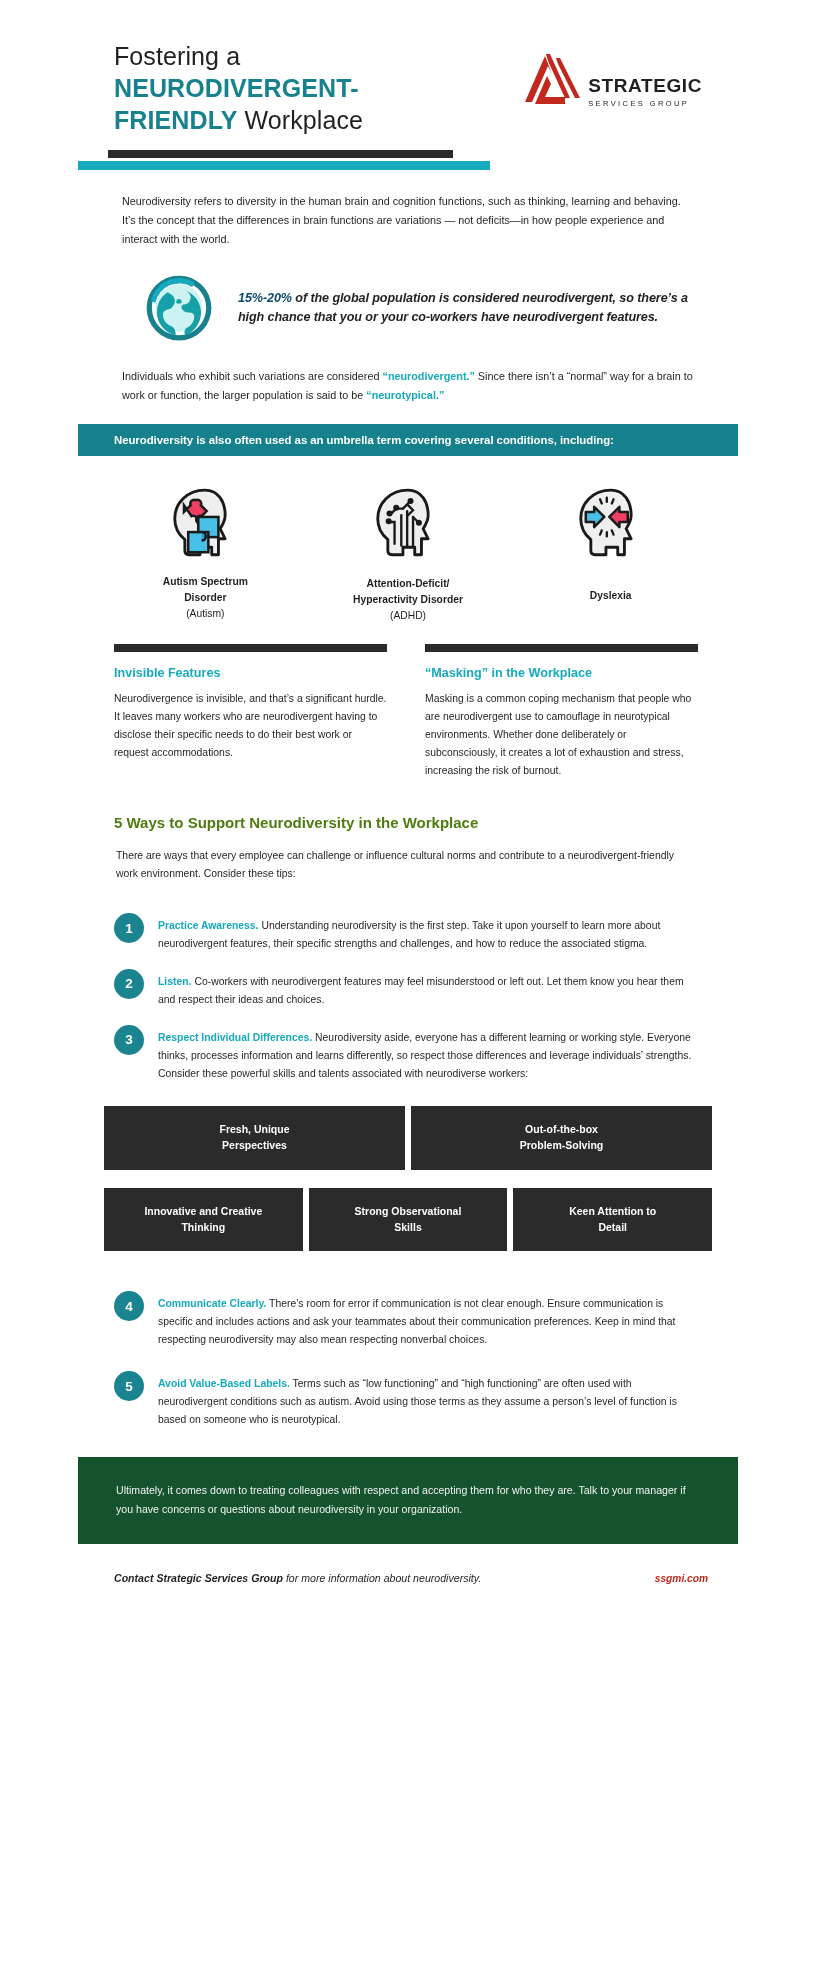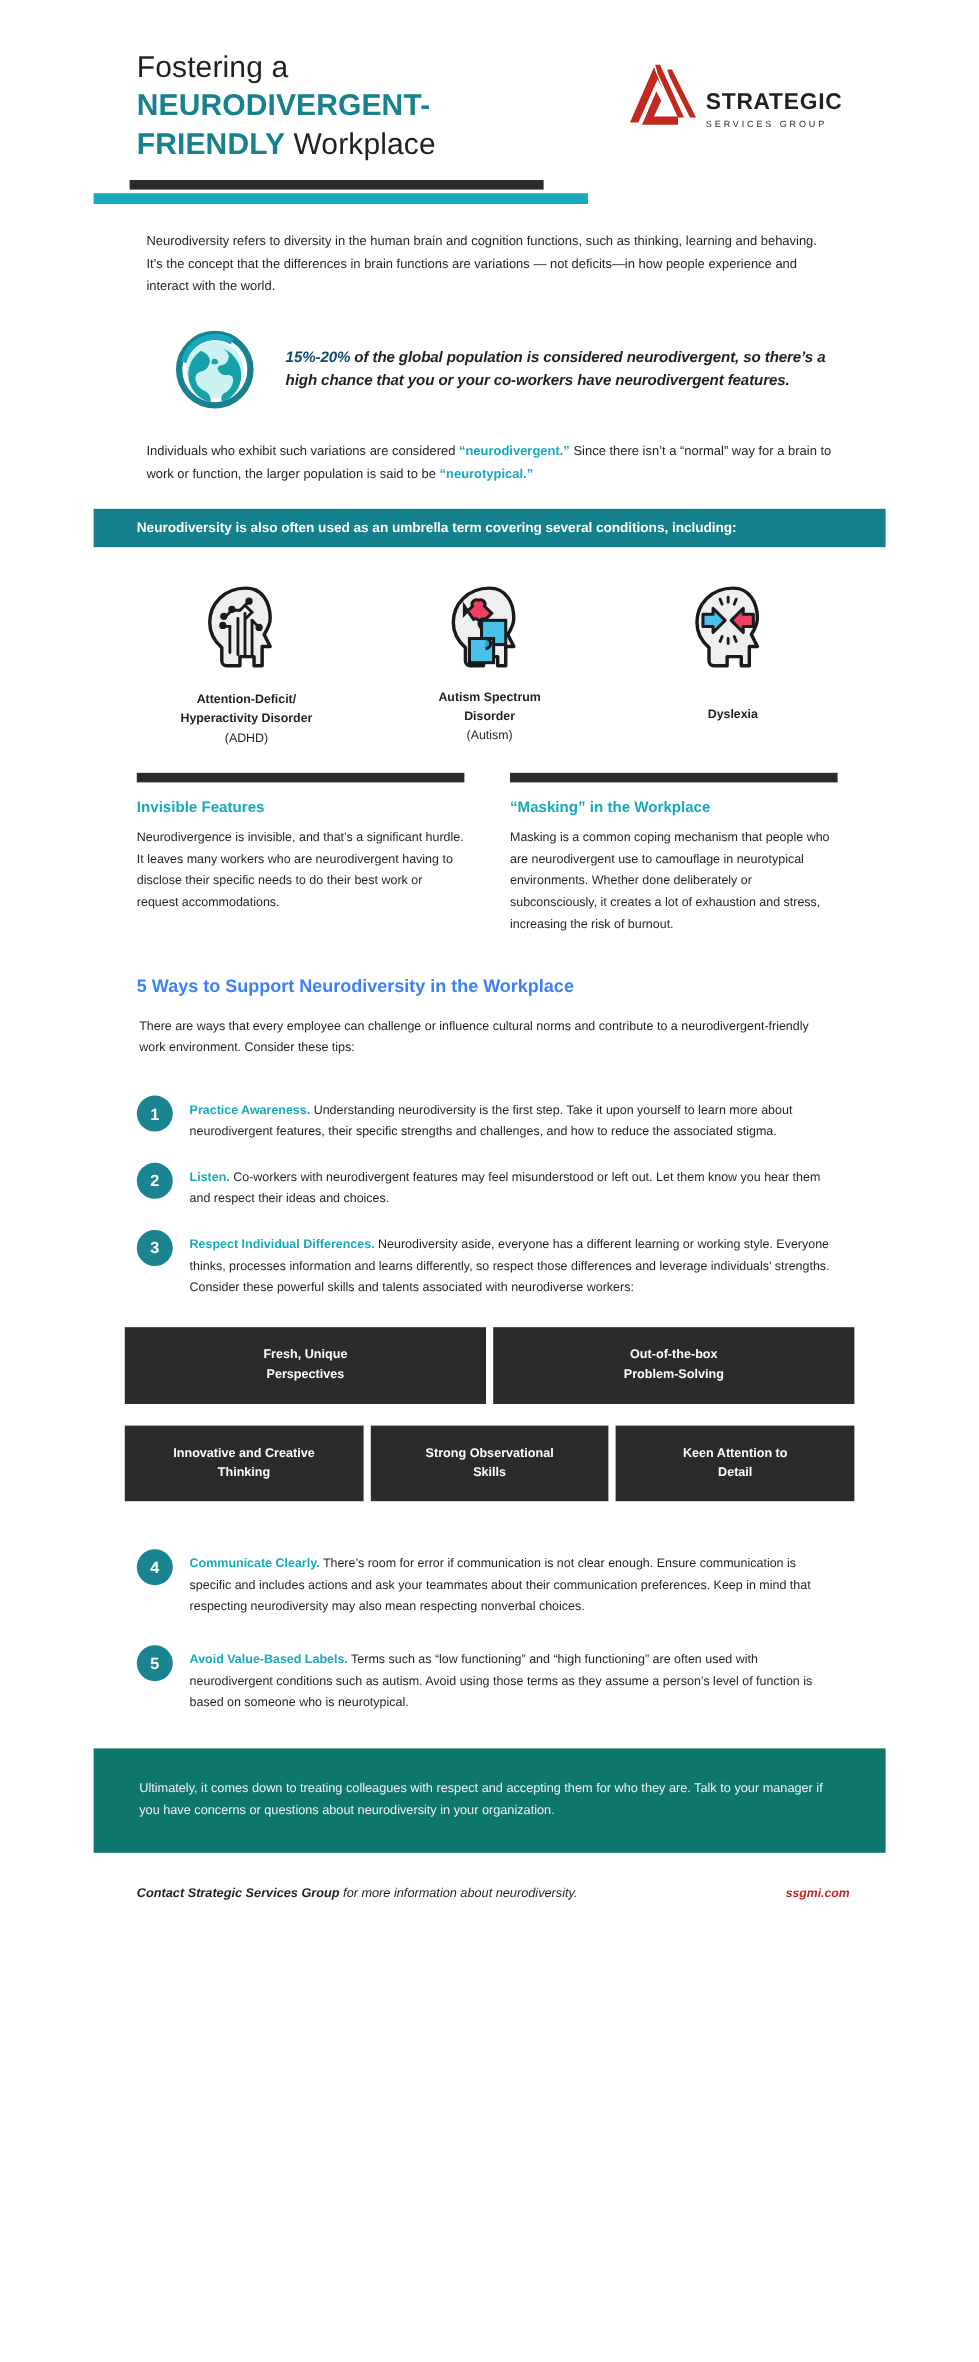--- a/index.html
+++ b/index.html
@@ -69,40 +69,40 @@
   .cond-3 .cond-label { margin-top: 24px; }
 
   
   .twocol { display: flex; gap: 38px; padding: 20px 40px 0 36px; }
   .col { flex: 1; }
   .col-bar { height: 8px; background: #2b2b2b; width: 100%; }
   .col-head { margin-top: 14px; font-size: 12.6px; font-weight: 700; color: #17a9bd; }
   .col-body { margin-top: 10px; font-size: 10.4px; color: #231f20; line-height: 1.72; }
 
   
-  .ways-title { padding: 34px 44px 0 36px; font-size: 15px; font-weight: 700; color: #3b82f6; }
+  .ways-title { padding: 34px 44px 0 36px; font-size: 15px; font-weight: 700; color: #4d7c0f; }
   .ways-intro { padding: 16px 52px 0 38px; font-size: 10.4px; color:#231f20; line-height: 1.75; }
 
   .tips { padding: 14px 40px 0 36px; }
   .tip { display: flex; margin-top: 16px; }
   .tip-num { flex: 0 0 30px; width: 30px; height: 30px; border-radius: 50%;
              background: #1a8591; color: #fff; display:flex; align-items:center;
              justify-content:center; font-size: 13.5px; font-weight: 700; margin-right: 14px; }
   .tip-body { flex: 1; font-size: 10.4px; color:#231f20; line-height: 1.72; padding-top: 4px; }
   .tip-lead { color: #17a9bd; font-weight: 700; }
 
   
   .skills { padding: 24px 26px 0 26px; }
   .skill-row { display: flex; gap: 6px; margin-bottom: 18px; }
   .skill-box { flex: 1; background: #2b2b2b; color: #fff; text-align: center;
                padding: 16px 8px; font-size: 10.5px; font-weight: 700; line-height: 1.5;
                min-height: 54px; display:flex; align-items:center; justify-content:center; }
 
   
-  .dark-band { margin-top: 28px; background: #0f766e; padding: 24px 46px 26px 38px; }
+  .dark-band { margin-top: 28px; background: #14532d; padding: 24px 46px 26px 38px; }
   .dark-text { color: #f2f2f2; font-size: 10.6px; line-height: 1.78; }
 
   .contact { display:flex; align-items: baseline; justify-content: space-between;
              padding: 28px 30px 0 36px; font-style: italic; }
   .contact-text { font-size: 10.6px; color: #231f20; }
   .contact-text b { font-weight: 700; }
   .contact-url { font-size: 10.2px; font-weight: 700; color: #c1281e; }
 </style>
 </head>
 <body>
@@ -151,20 +151,35 @@
     <div class="stat-text"><span class="stat-pct">15%-20%</span><span> of the global population is considered neurodivergent, so there’s a high chance that you or your co-workers have neurodivergent features.</span></div>
   </div>
 
   <div class="after-stat body-text"><span>Individuals who exhibit such variations are considered </span><span class="tealword">“neurodivergent.”</span><span> Since there isn’t a “normal” way for a brain to work  or function, the larger population  is said to be </span><span class="tealword">“neurotypical.”</span></div>
 
   <div class="banner">
     <div class="banner-text">Neurodiversity is also often used as an umbrella term covering several conditions, including:</div>
   </div>
 
   <div class="conditions">
+
+    <div class="cond cond-2">
+      <svg class="cond-icon" viewBox="0 0 100 100">
+        <path d="M50 12 C28 12 14 28 14 46 C14 58 20 66 26 71 L26 84 C26 87 28 89 31 89 L44 89 L44 80 L58 80 L58 89 L66 89 L66 70 L74 70 L68 58 C72 52 74 48 74 42 C74 26 66 12 50 12 Z" fill="#efefef" stroke="#1a1a1a" stroke-width="3.4" stroke-linejoin="round"></path>
+        <path d="M25 38 L33 30 a4.5 4.5 0 0 1 6 -6 a4.5 4.5 0 0 1 6 6 l7 7 l-6 6 a4.5 4.5 0 0 0 -6 6 a4.5 4.5 0 0 0 -6 -6 l-9 -13z" fill="#ef3f62" stroke="#1a1a1a" stroke-width="3"></path>
+        <rect x="42" y="44" width="24" height="24" fill="#49c0e8" stroke="#1a1a1a" stroke-width="3"></rect>
+        <rect x="30" y="62" width="24" height="24" fill="#49c0e8" stroke="#1a1a1a" stroke-width="3"></rect>
+        <path d="M46 62 a5 5 0 0 1 0 10" fill="#2f9ecd" stroke="#1a1a1a" stroke-width="3"></path>
+      </svg>
+      <div class="cond-label">
+        <div>Autism Spectrum</div>
+        <div>Disorder</div>
+        <div class="sub">(Autism)</div>
+      </div>
+    </div>
 
     <div class="cond cond-1">
       <svg class="cond-icon" viewBox="0 0 100 100">
         <path d="M50 12 C28 12 14 28 14 46 C14 58 20 66 26 71 L26 84 C26 87 28 89 31 89 L44 89 L44 80 L58 80 L58 89 L66 89 L66 70 L74 70 L68 58 C72 52 74 48 74 42 C74 26 66 12 50 12 Z" fill="#efefef" stroke="#1a1a1a" stroke-width="3.4" stroke-linejoin="round"></path>
         <g stroke="#1a1a1a" stroke-width="2.8" fill="none" stroke-linecap="round">
           <path d="M30 40 L36 34 M36 34 L44 34"></path>
           <path d="M28 50 L34 50 L34 76"></path>
           <path d="M42 42 L42 78"></path>
           <path d="M49 37 L49 78"></path>
           <path d="M56 44 L56 78"></path>
@@ -180,35 +195,20 @@
           <circle cx="63" cy="51" r="3.6"></circle>
         </g>
       </svg>
       <div class="cond-label">
         <div>Attention-Deficit/</div>
         <div>Hyperactivity  Disorder</div>
         <div class="sub">(ADHD)</div>
       </div>
     </div>
 
-    <div class="cond cond-2">
-      <svg class="cond-icon" viewBox="0 0 100 100">
-        <path d="M50 12 C28 12 14 28 14 46 C14 58 20 66 26 71 L26 84 C26 87 28 89 31 89 L44 89 L44 80 L58 80 L58 89 L66 89 L66 70 L74 70 L68 58 C72 52 74 48 74 42 C74 26 66 12 50 12 Z" fill="#efefef" stroke="#1a1a1a" stroke-width="3.4" stroke-linejoin="round"></path>
-        <path d="M25 38 L33 30 a4.5 4.5 0 0 1 6 -6 a4.5 4.5 0 0 1 6 6 l7 7 l-6 6 a4.5 4.5 0 0 0 -6 6 a4.5 4.5 0 0 0 -6 -6 l-9 -13z" fill="#ef3f62" stroke="#1a1a1a" stroke-width="3"></path>
-        <rect x="42" y="44" width="24" height="24" fill="#49c0e8" stroke="#1a1a1a" stroke-width="3"></rect>
-        <rect x="30" y="62" width="24" height="24" fill="#49c0e8" stroke="#1a1a1a" stroke-width="3"></rect>
-        <path d="M46 62 a5 5 0 0 1 0 10" fill="#2f9ecd" stroke="#1a1a1a" stroke-width="3"></path>
-      </svg>
-      <div class="cond-label">
-        <div>Autism Spectrum</div>
-        <div>Disorder</div>
-        <div class="sub">(Autism)</div>
-      </div>
-    </div>
-
     <div class="cond cond-3">
       <svg class="cond-icon" viewBox="0 0 100 100">
         <path d="M50 12 C28 12 14 28 14 46 C14 58 20 66 26 71 L26 84 C26 87 28 89 31 89 L44 89 L44 80 L58 80 L58 89 L66 89 L66 70 L74 70 L68 58 C72 52 74 48 74 42 C74 26 66 12 50 12 Z" fill="#efefef" stroke="#1a1a1a" stroke-width="3.4" stroke-linejoin="round"></path>
         <path d="M20 38 L30 38 L30 32 L42 44 L30 56 L30 50 L20 50 Z" fill="#49c0e8" stroke="#1a1a1a" stroke-width="3" stroke-linejoin="round"></path>
         <path d="M70 38 L60 38 L60 32 L48 44 L60 56 L60 50 L70 50 Z" fill="#ef3f62" stroke="#1a1a1a" stroke-width="3" stroke-linejoin="round"></path>
         <g stroke="#1a1a1a" stroke-width="2.8" stroke-linecap="round">
           <path d="M45 26 L45 21"></path>
             <path d="M39 28 L37 23"></path>
             <path d="M51 28 L53 23"></path>
           <path d="M45 62 L45 67"></path>

